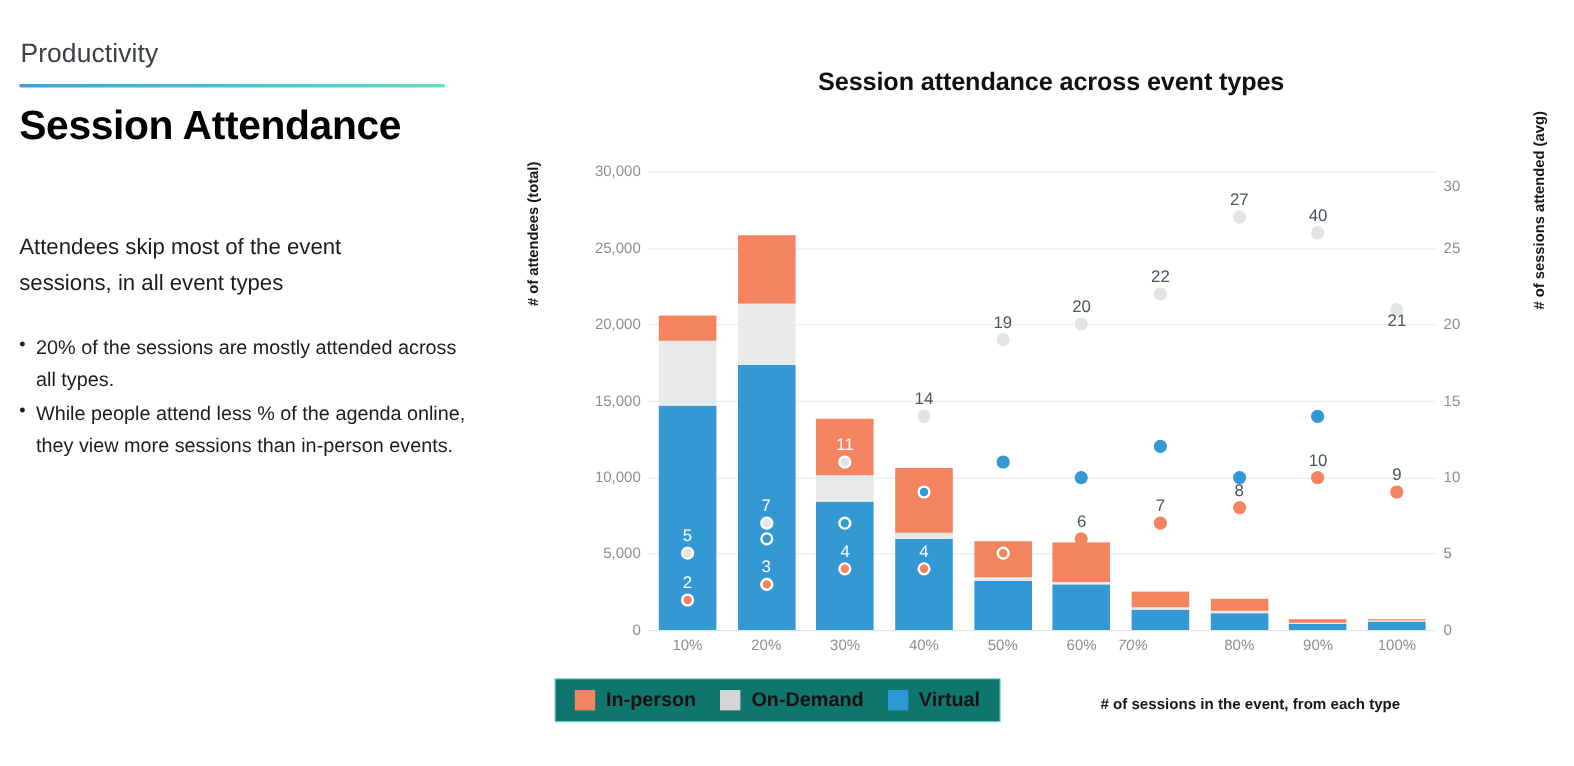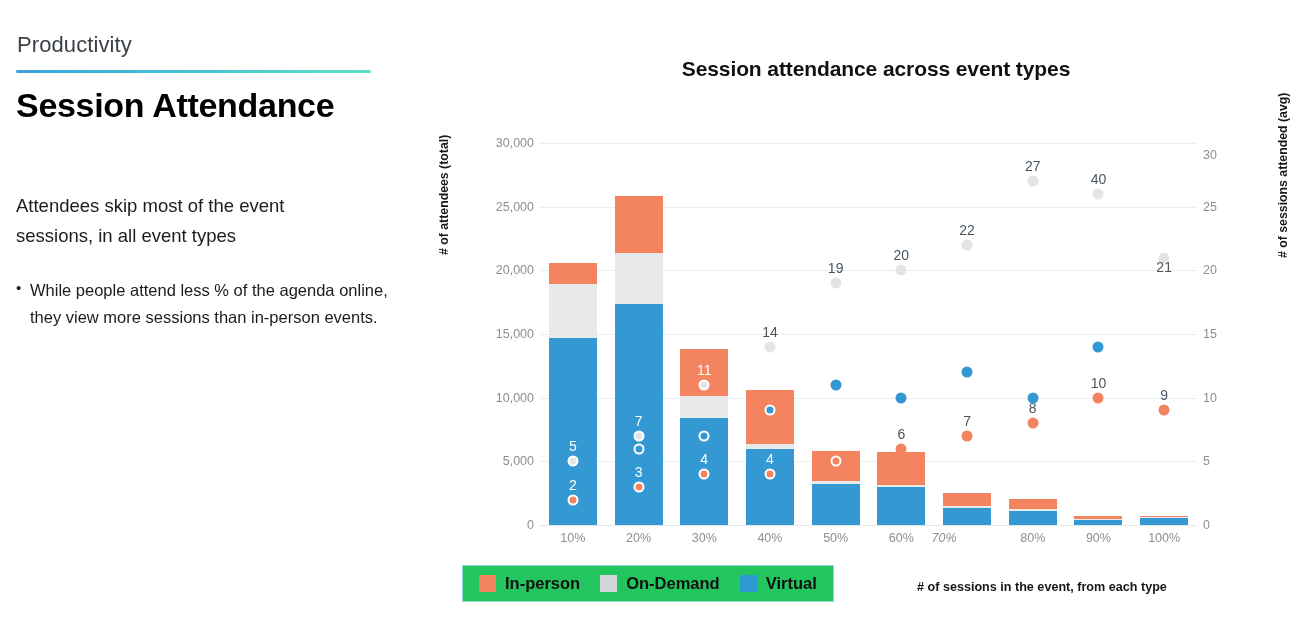--- a/index.html
+++ b/index.html
@@ -102,41 +102,42 @@
   .dlabel{
     position:absolute;font-size:14px;font-weight:normal;
     transform:translate(-50%,-50%);white-space:nowrap;
   }
   .dlabel.dark{color:#4a5560;}
   .dlabel.light{color:#ffffff;}
 
   
   #legend{
     position:absolute;left:22px;top:565px;
-    border:1.4px solid #8fd9d8;background:#22c55e;
+    border:1.4px solid #8fd9d8;background:#0f766e;
     padding:8px 16px;display:flex;align-items:center;gap:20px;
     border-radius:1px;
   }
   .legend-item{display:flex;align-items:center;gap:9px;}
   .swatch{width:17px;height:17px;display:block;}
   .legend-label{font-size:16.5px;font-weight:bold;color:#111;}
   #scatter-note{
     position:absolute;left:477px;top:580px;
     font-size:12.6px;font-weight:bold;color:#16181a;white-space:nowrap;
   }
 </style>
 </head>
 <body>
 
 <div id="left-panel">
   <div id="eyebrow">Productivity</div>
   <div id="rule"></div>
   <div id="headline">Session Attendance</div>
   <div id="subhead">Attendees skip most of the event sessions, in all event types</div>
   <ul id="bullets">
+    <li>20% of the sessions are mostly attended across all types.</li>
     <li>While people attend less % of the agenda online, they view more sessions than in-person events.</li>
   </ul>
 </div>
 
 <div id="chart-panel">
 
   <div id="chart-title">Session attendance across event types</div>
 
   <div id="y-left-title"># of attendees (total)</div>
   <div id="y-right-title"># of sessions attended (avg)</div>

